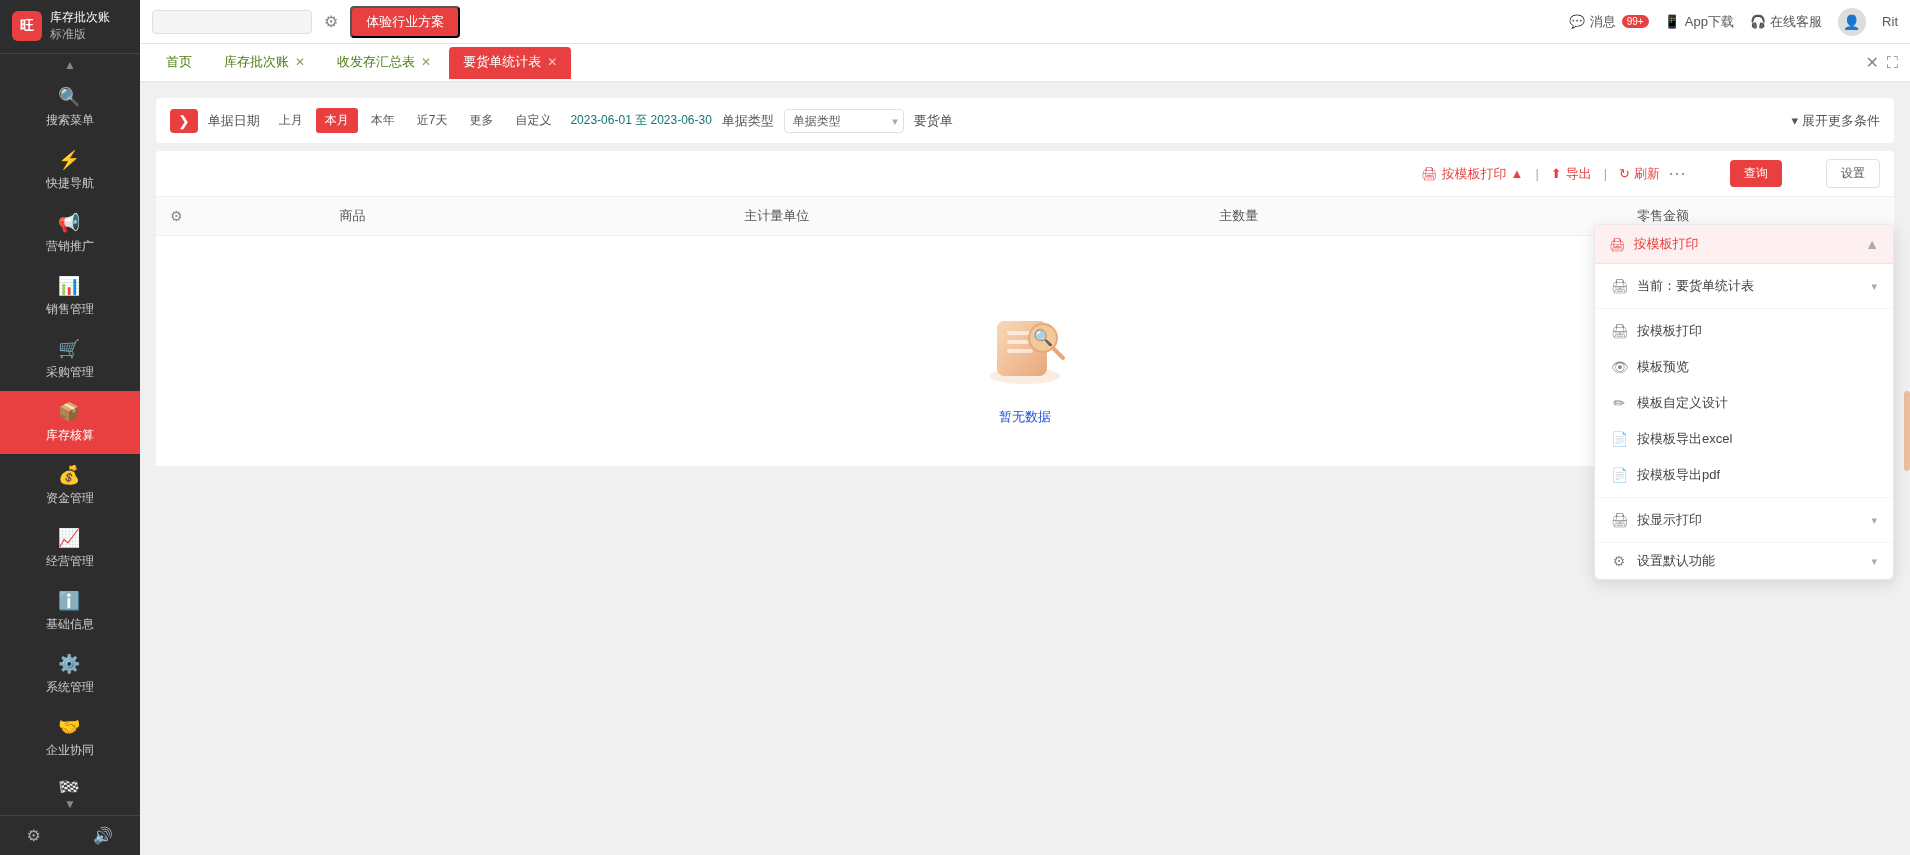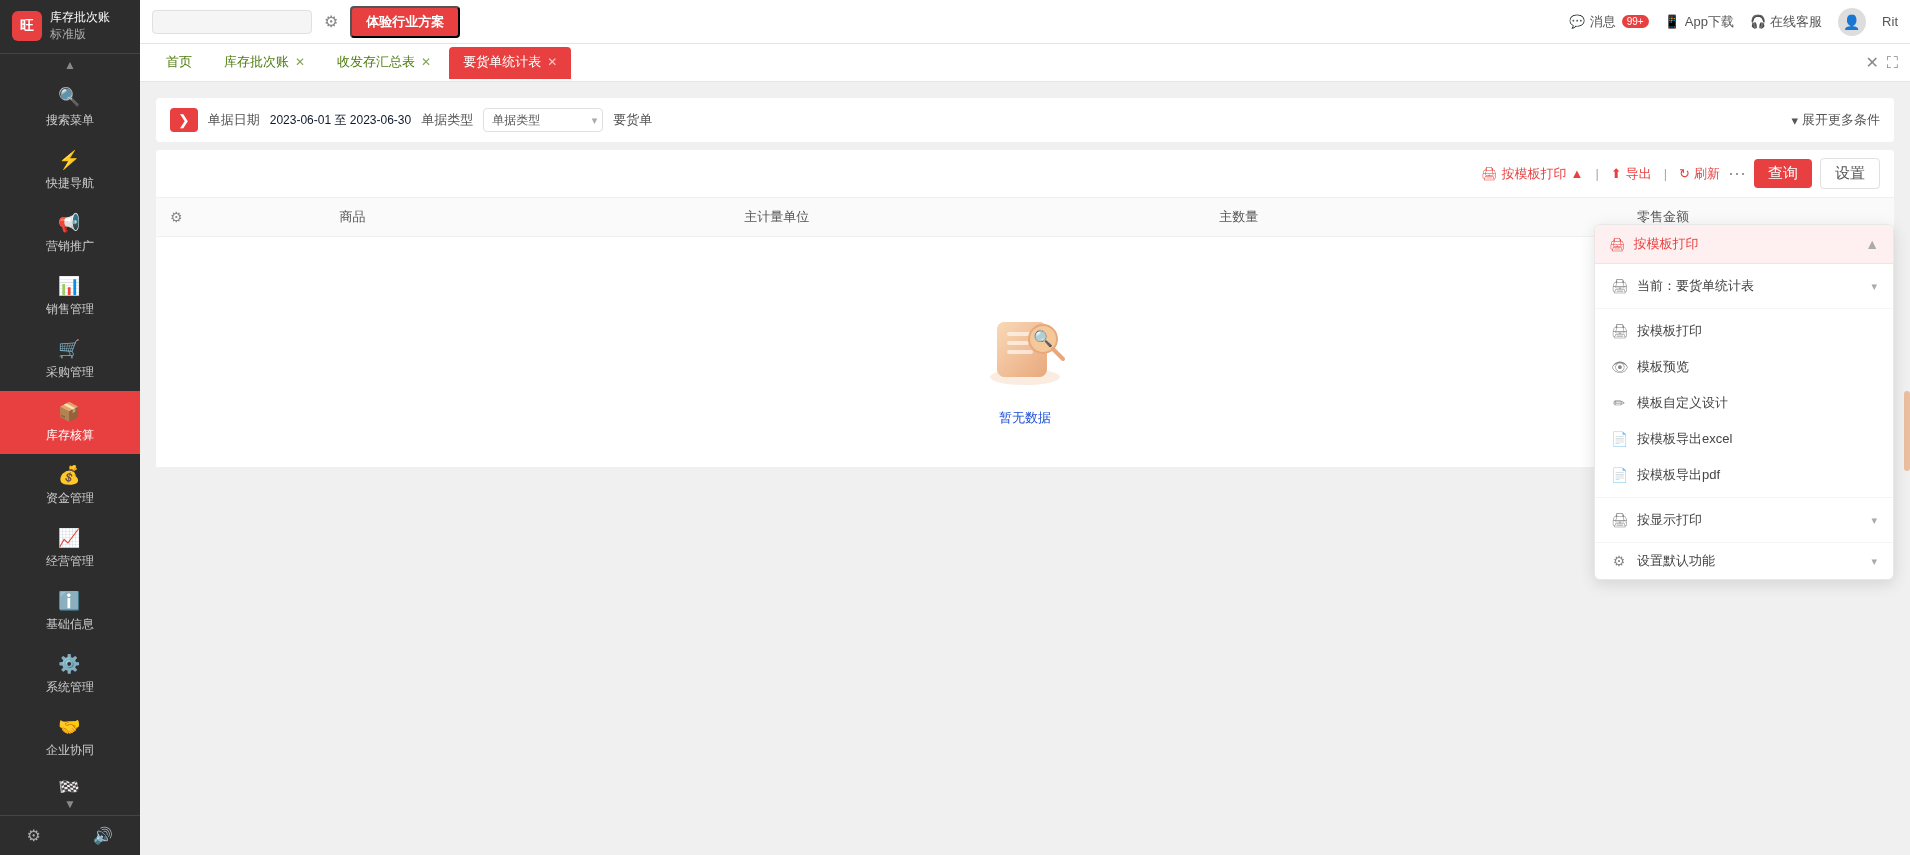--- a/index.html
+++ b/index.html
@@ -83,21 +83,20 @@
     }
     .topbar-gear { color: #888; font-size: 16px; cursor: pointer; margin-left: 4px; }
     .topbar-trial {
       background: #e84040;
       color: white;
       padding: 5px 14px;
       border-radius: 4px;
       font-size: 13px;
       cursor: pointer;
       margin-left: 4px;
-      font-weight: bold;
     }
     .topbar-right {
       margin-left: auto;
       display: flex;
       align-items: center;
       gap: 16px;
     }
     .topbar-right-item {
       display: flex; align-items: center; gap: 4px;
       color: #555; font-size: 13px; cursor: pointer;
@@ -186,21 +185,21 @@
       border-radius: 3px;
       cursor: pointer;
       font-size: 12px;
       border: 1px solid transparent;
       color: #555;
     }
     .filter-date-btn.active {
       background: #e84040;
       color: white;
     }
-    .filter-date-range { font-size: 12px; color: #0f172a; }
+    .filter-date-range { font-size: 12px; color: #0f766e; }
     .filter-select {
       border: 1px solid #e0e0e0;
       border-radius: 4px;
       padding: 4px 24px 4px 8px;
       font-size: 12px;
       color: #555;
       background: white;
       cursor: pointer;
       appearance: none;
       -webkit-appearance: none;
@@ -232,22 +231,23 @@
       border-radius: 4px 4px 0 0;
       border-bottom: 1px solid #f0f0f0;
       margin-bottom: 0;
     }
     .table-toolbar-left { display: flex; align-items: center; gap: 8px; }
     .table-toolbar-right { display: flex; align-items: center; gap: 8px; }
     .toolbar-btn {
       padding: 5px 14px;
       border-radius: 4px;
       cursor: pointer;
-      font-size: 15px;
+      font-size: 12px;
       border: none;
+      margin-left: 36px;
     }
     .toolbar-btn-primary { background: #e84040; color: white; }
     .toolbar-btn-settings { background: #fff; color: #555; border: 1px solid #e0e0e0; }
     .toolbar-more-icon { color: #888; font-size: 18px; cursor: pointer; }
     .print-label {
       display: flex; align-items: center; gap: 4px;
       color: #e84040; font-size: 13px; cursor: pointer;
     }
 
     
@@ -464,20 +464,28 @@
       <span class="tabs-action-btn">✕</span>
       <span class="tabs-action-btn">⛶</span>
     </div>
   </div>
 
   <div class="page-content">
 
     <div class="filter-bar">
       <button class="filter-expand-btn">❯</button>
       <span class="filter-label">单据日期</span>
+      <div class="filter-date-btns">
+        <span class="filter-date-btn">上月</span>
+        <span class="filter-date-btn active">本月</span>
+        <span class="filter-date-btn">本年</span>
+        <span class="filter-date-btn">近7天</span>
+        <span class="filter-date-btn">更多</span>
+        <span class="filter-date-btn">自定义</span>
+      </div>
       <span class="filter-date-range">2023-06-01 至 2023-06-30</span>
 
       <span class="filter-type-label">单据类型</span>
       <div class="filter-select-wrap">
         <select class="filter-select">
           <option>单据类型</option>
         </select>
       </div>
 
       <span class="filter-right-label">要货单</span>

